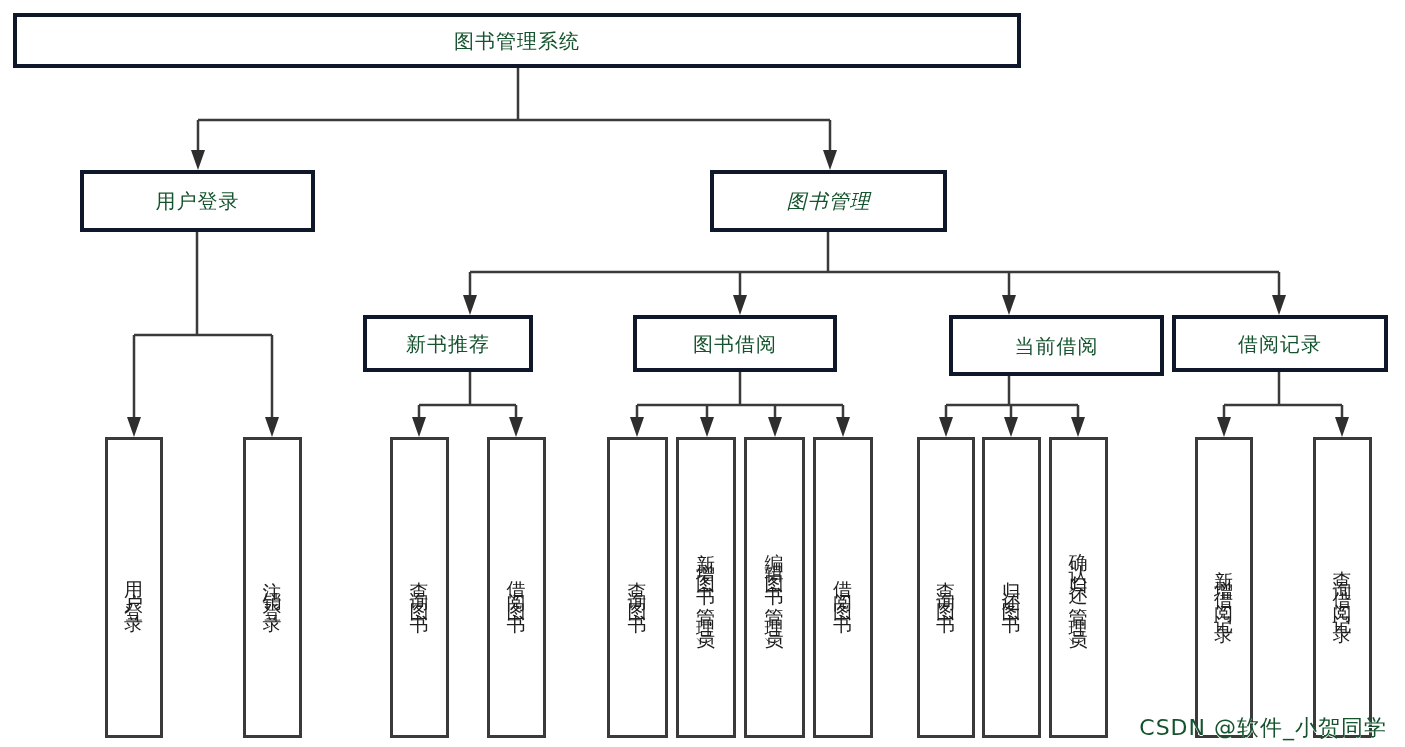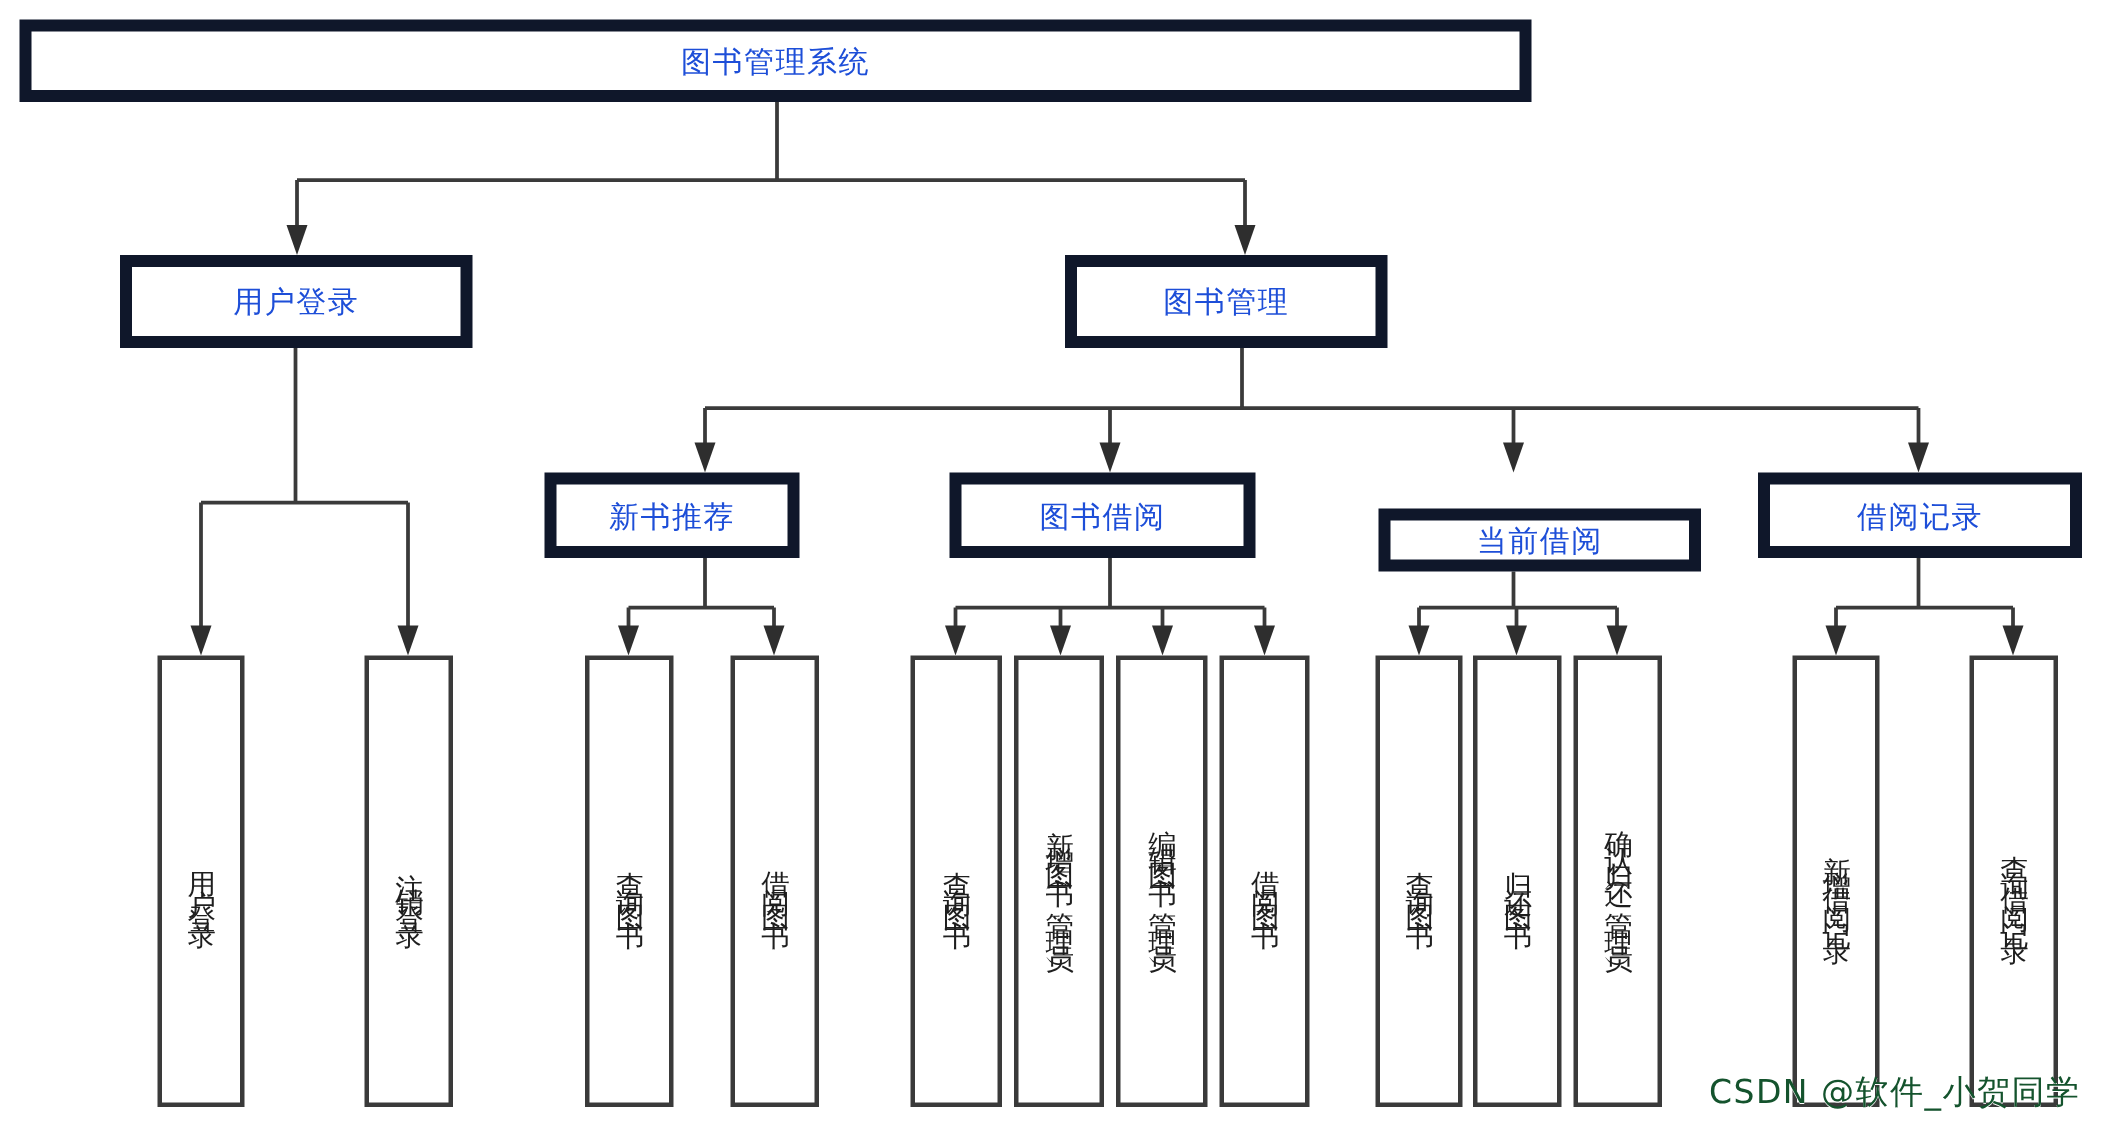--- a/index.html
+++ b/index.html
@@ -17,23 +17,23 @@
   }
   .connectors {
     position: absolute;
     left: 0; top: 0;
     width: 1405px; height: 747px;
     z-index: 1;
   }
   .box {
     position: absolute;
     box-sizing: border-box;
-    border: 8px solid #0f172a;
+    border: 4px solid #0f172a;
     background: #ffffff;
-    color: #1d4ed8;
+    color: #14532d;
     display: flex;
     align-items: center;
     justify-content: center;
     font-size: 20px;
     letter-spacing: 1px;
     z-index: 2;
     line-height: 1.2;
     white-space: nowrap;
   }
   .vbox {
@@ -51,25 +51,25 @@
     text-orientation: mixed;
     font-size: 19px;
     letter-spacing: 11px;
     z-index: 2;
     line-height: 1;
   }
   
   .n-root            { left: 13px;   top: 13px;  width: 1008px; height: 55px; }
   
   .n-user-login      { left: 80px;   top: 170px; width: 235px;  height: 62px; }
-  .n-book-mgmt       { left: 710px;  top: 170px; width: 215px;  height: 62px; }
+  .n-book-mgmt       { left: 710px;  top: 170px; width: 237px;  height: 62px; font-style: italic; }
   
   .n-new-book-rec    { left: 363px;  top: 315px; width: 170px;  height: 57px; }
   .n-book-borrow     { left: 633px;  top: 315px; width: 204px;  height: 57px; }
-  .n-current-borrow  { left: 919px;  top: 315px; width: 215px;  height: 42px; margin-top: 24px; }
+  .n-current-borrow  { left: 949px;  top: 315px; width: 215px;  height: 61px; }
   .n-borrow-records  { left: 1172px; top: 315px; width: 216px;  height: 57px; }
   
   .n-login           { left: 105px;  width: 58px; }
   .n-logout          { left: 243px;  width: 59px; }
   .n-rec-query       { left: 390px;  width: 59px; }
   .n-rec-borrow      { left: 487px;  width: 59px; }
   .n-bb-query        { left: 607px;  width: 61px; }
   .n-bb-add          { left: 676px;  width: 60px; }
   .n-bb-edit         { left: 744px;  width: 61px; }
   .n-bb-borrow       { left: 813px;  width: 60px; }

